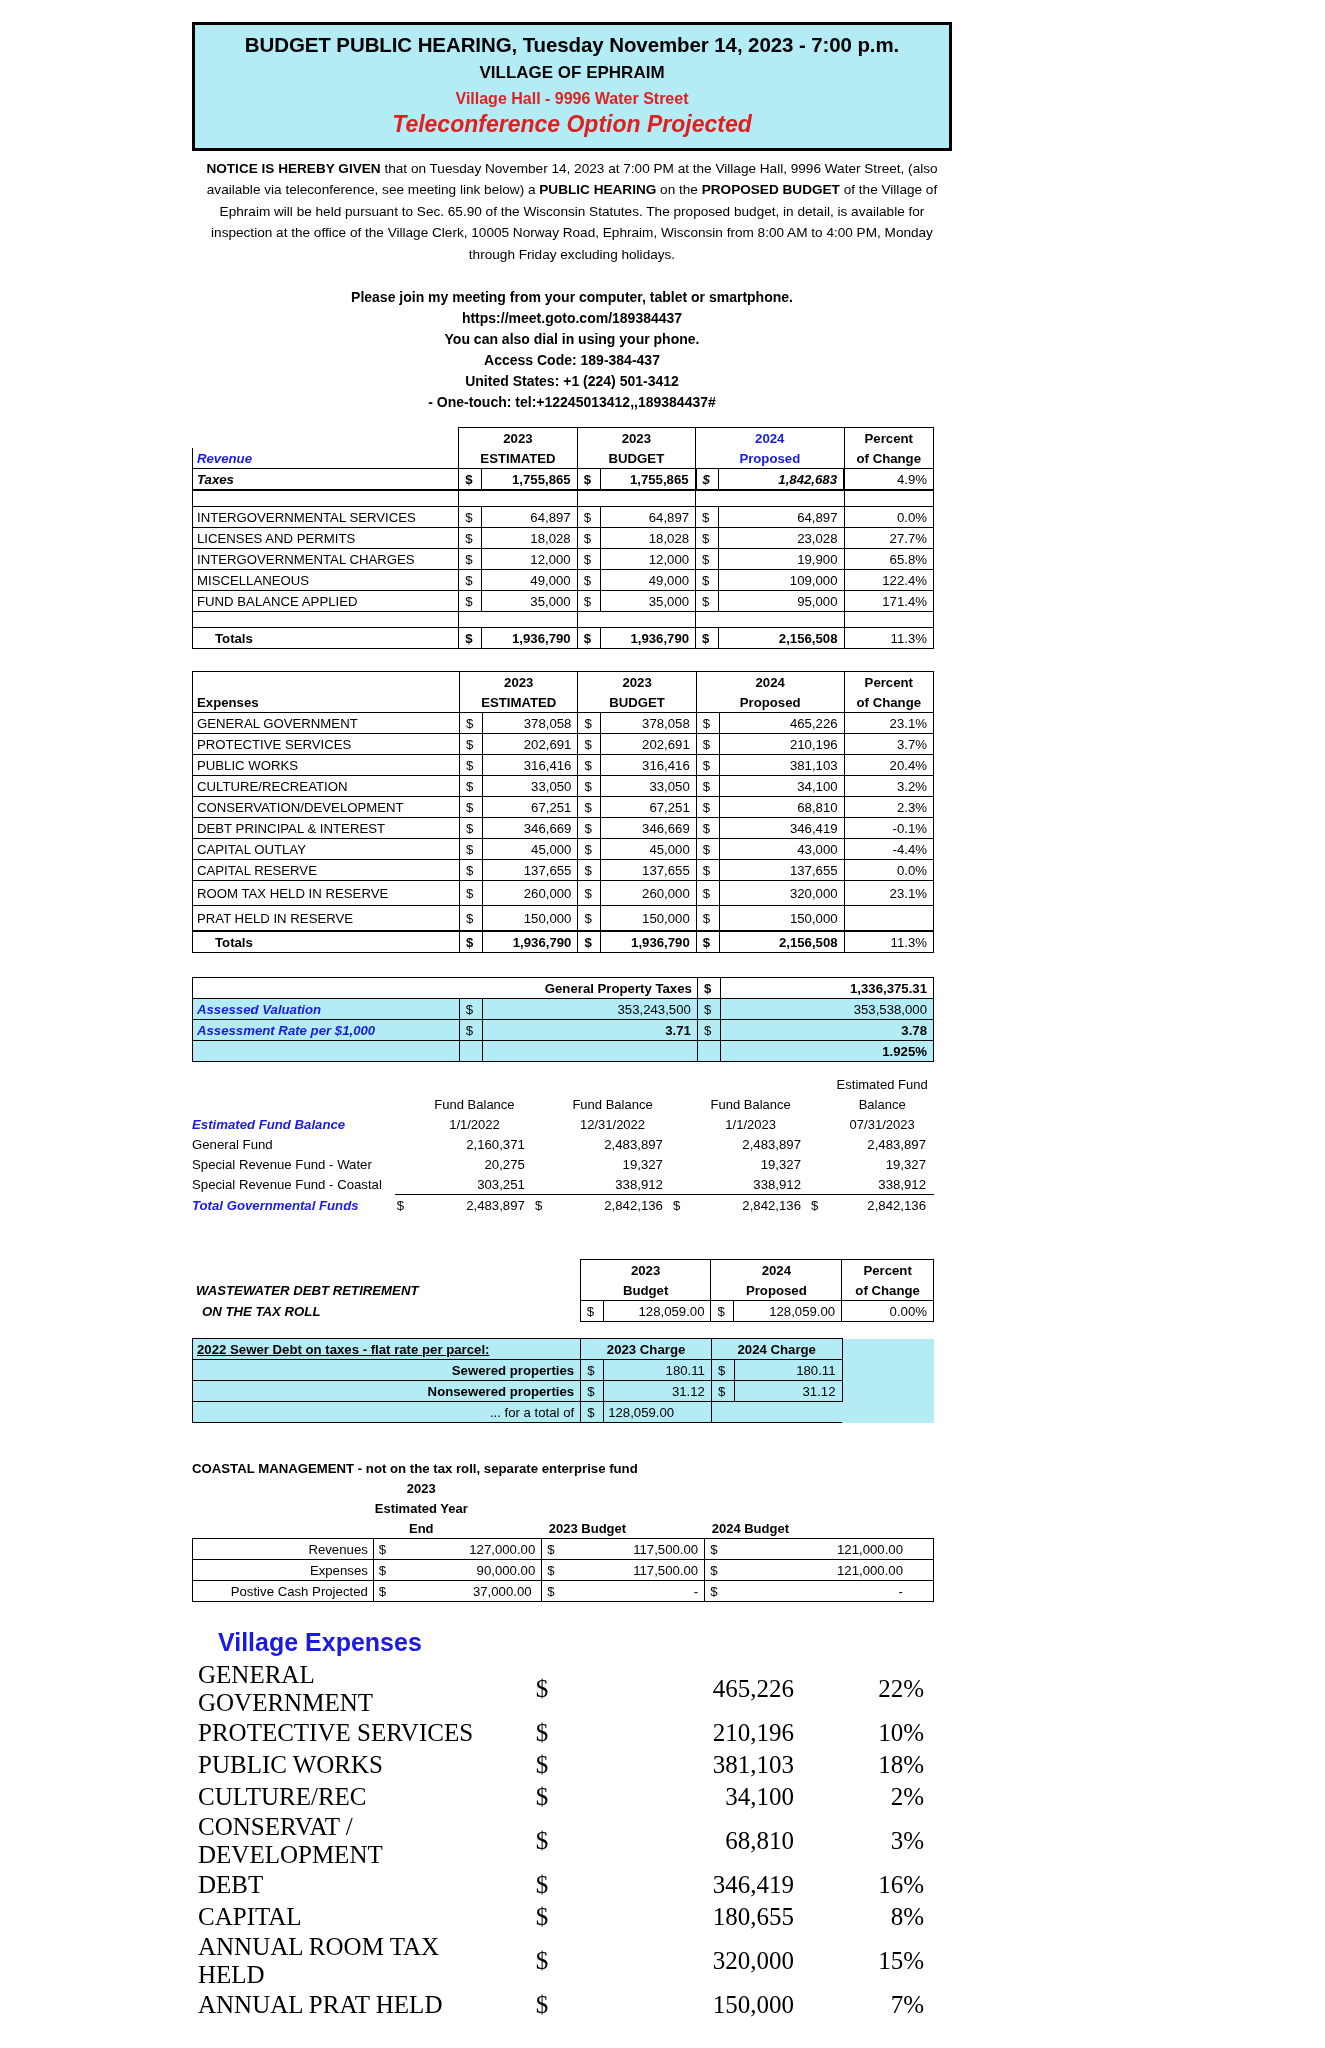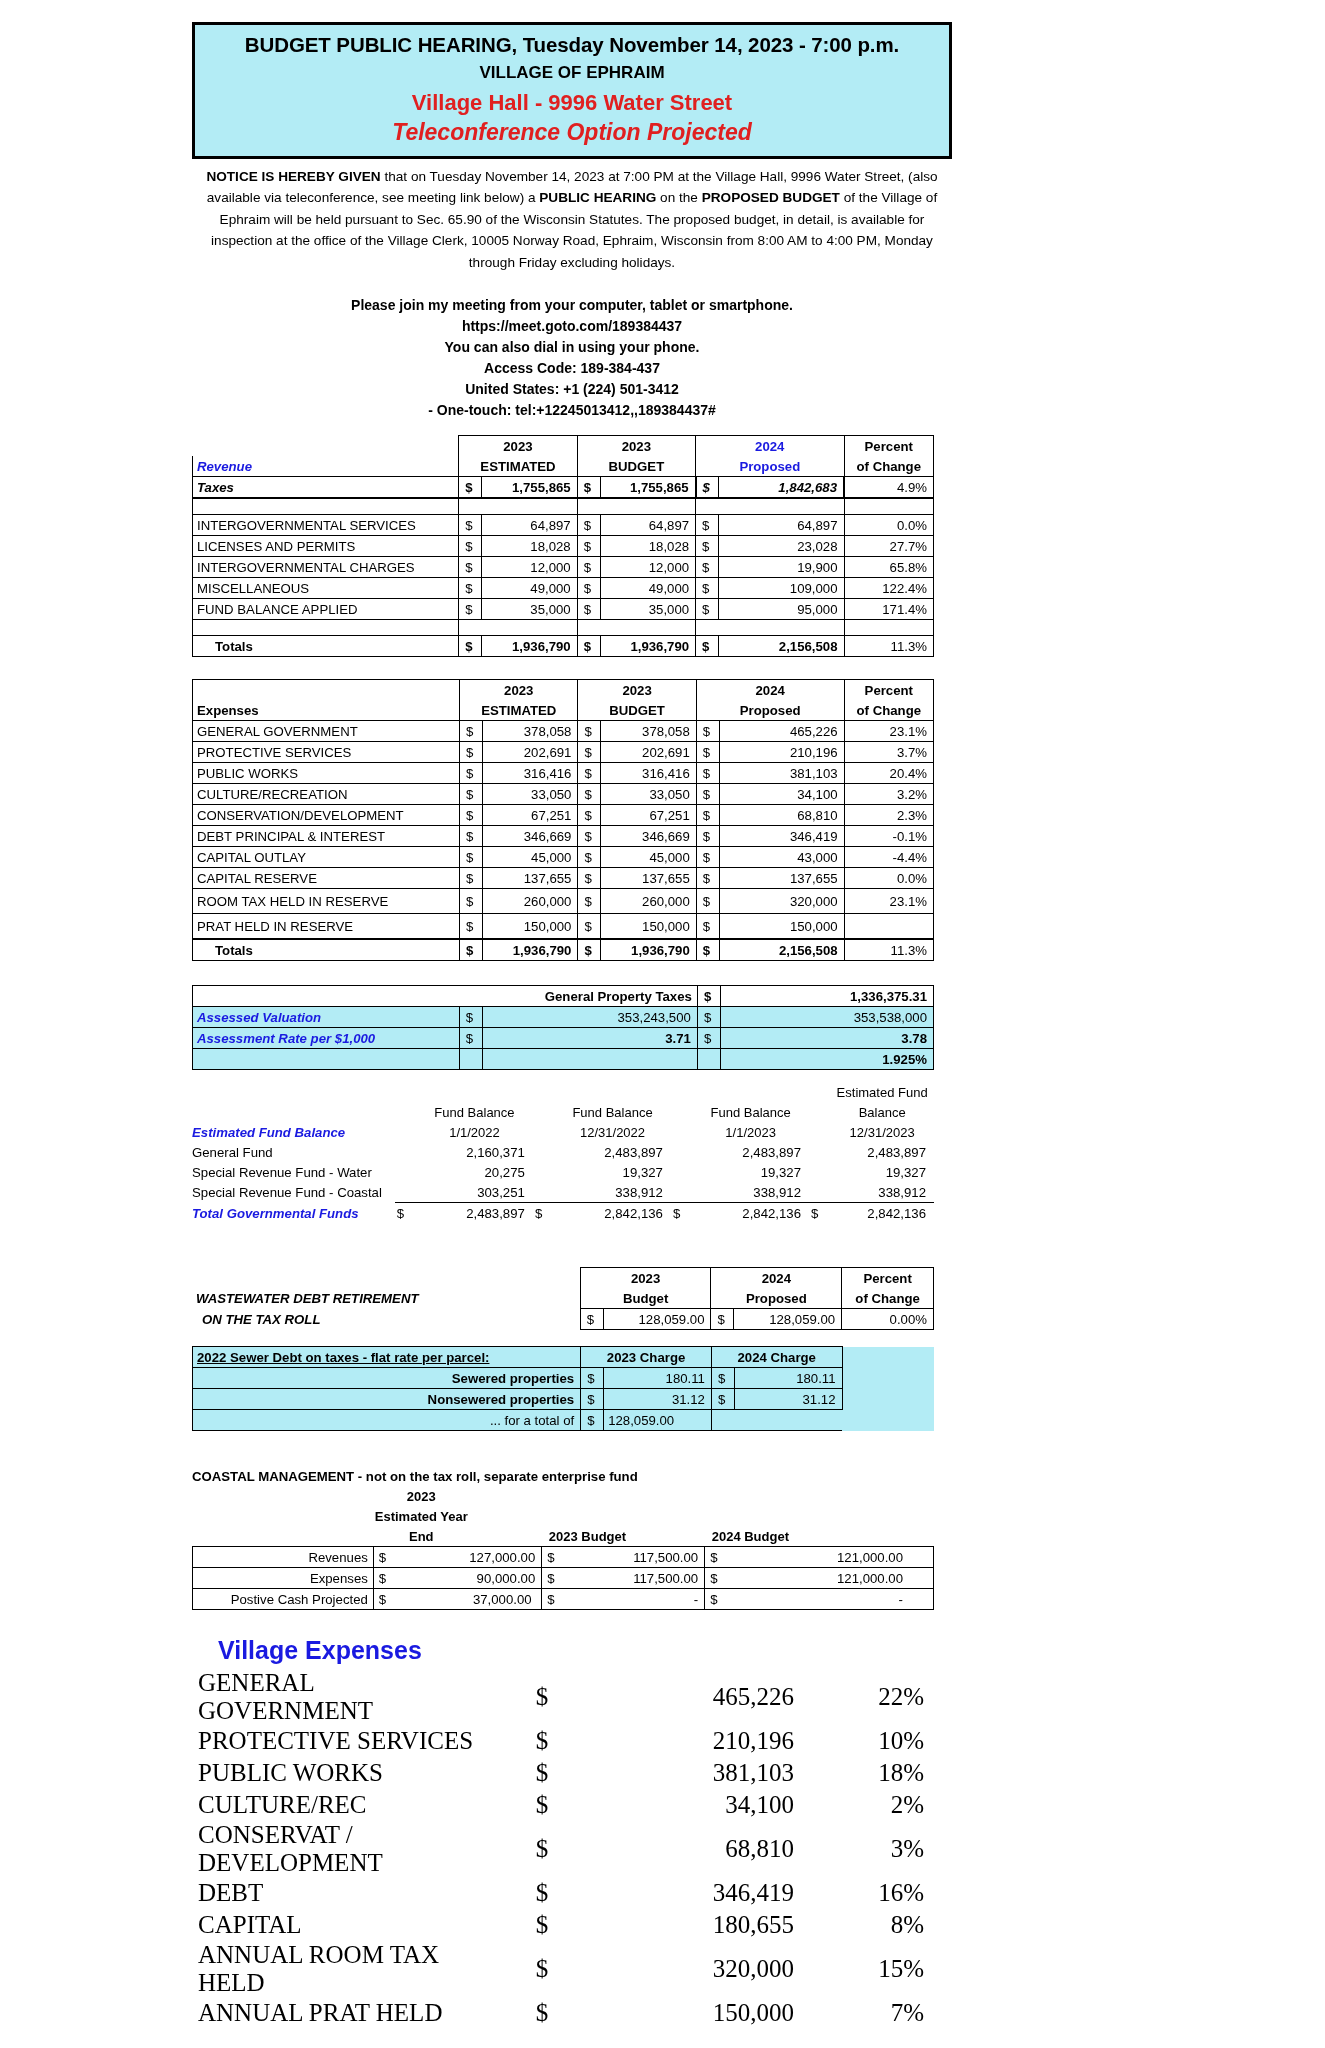--- a/index.html
+++ b/index.html
@@ -12,21 +12,21 @@
   .page{width:1325px;position:relative;padding-bottom:40px;}
 
   
   .banner{
     width:760px;margin:22px 0 0 192px;
     background:#b3ecf5;border:3px solid #000;
     padding:8px 4px 10px 4px;text-align:center;box-sizing:border-box;
   }
   .banner .l1{font-size:20.5px;font-weight:bold;letter-spacing:-0.1px;}
   .banner .l2{font-size:17px;font-weight:bold;margin-top:6px;}
-  .banner .l3{font-size:22px;font-weight:bold;color:#e02020;margin-top:7px;}
+  .banner .l3{font-size:16px;font-weight:bold;color:#e02020;margin-top:7px;}
   .banner .l4{font-size:23px;font-weight:bold;font-style:italic;color:#e02020;margin-top:3px;}
 
   
   .notice{
     width:760px;margin:7px 0 0 192px;
     font-size:13.6px;line-height:1.58;text-align:center;
   }
   .notice b{font-weight:bold;}
 
   .meeting{
@@ -434,21 +434,21 @@
     </tr>
     <tr>
       <td class="fl blue ital bold">Estimated Fund Balance</td>
           <td></td>
       <td class="fh">1/1/2022</td>
           <td></td>
       <td class="fh">12/31/2022</td>
           <td></td>
       <td class="fh">1/1/2023</td>
           <td></td>
-      <td class="fh">12/31/2023</td>
+      <td class="fh">07/31/2023</td>
     </tr>
     </tbody>
       <tbody id="fund-rows">
         <tr>
           <td class="fl">General Fund</td>
           <td></td>
           <td class="fn">2,160,371</td>
           <td></td>
           <td class="fn">2,483,897</td>
           <td></td>

